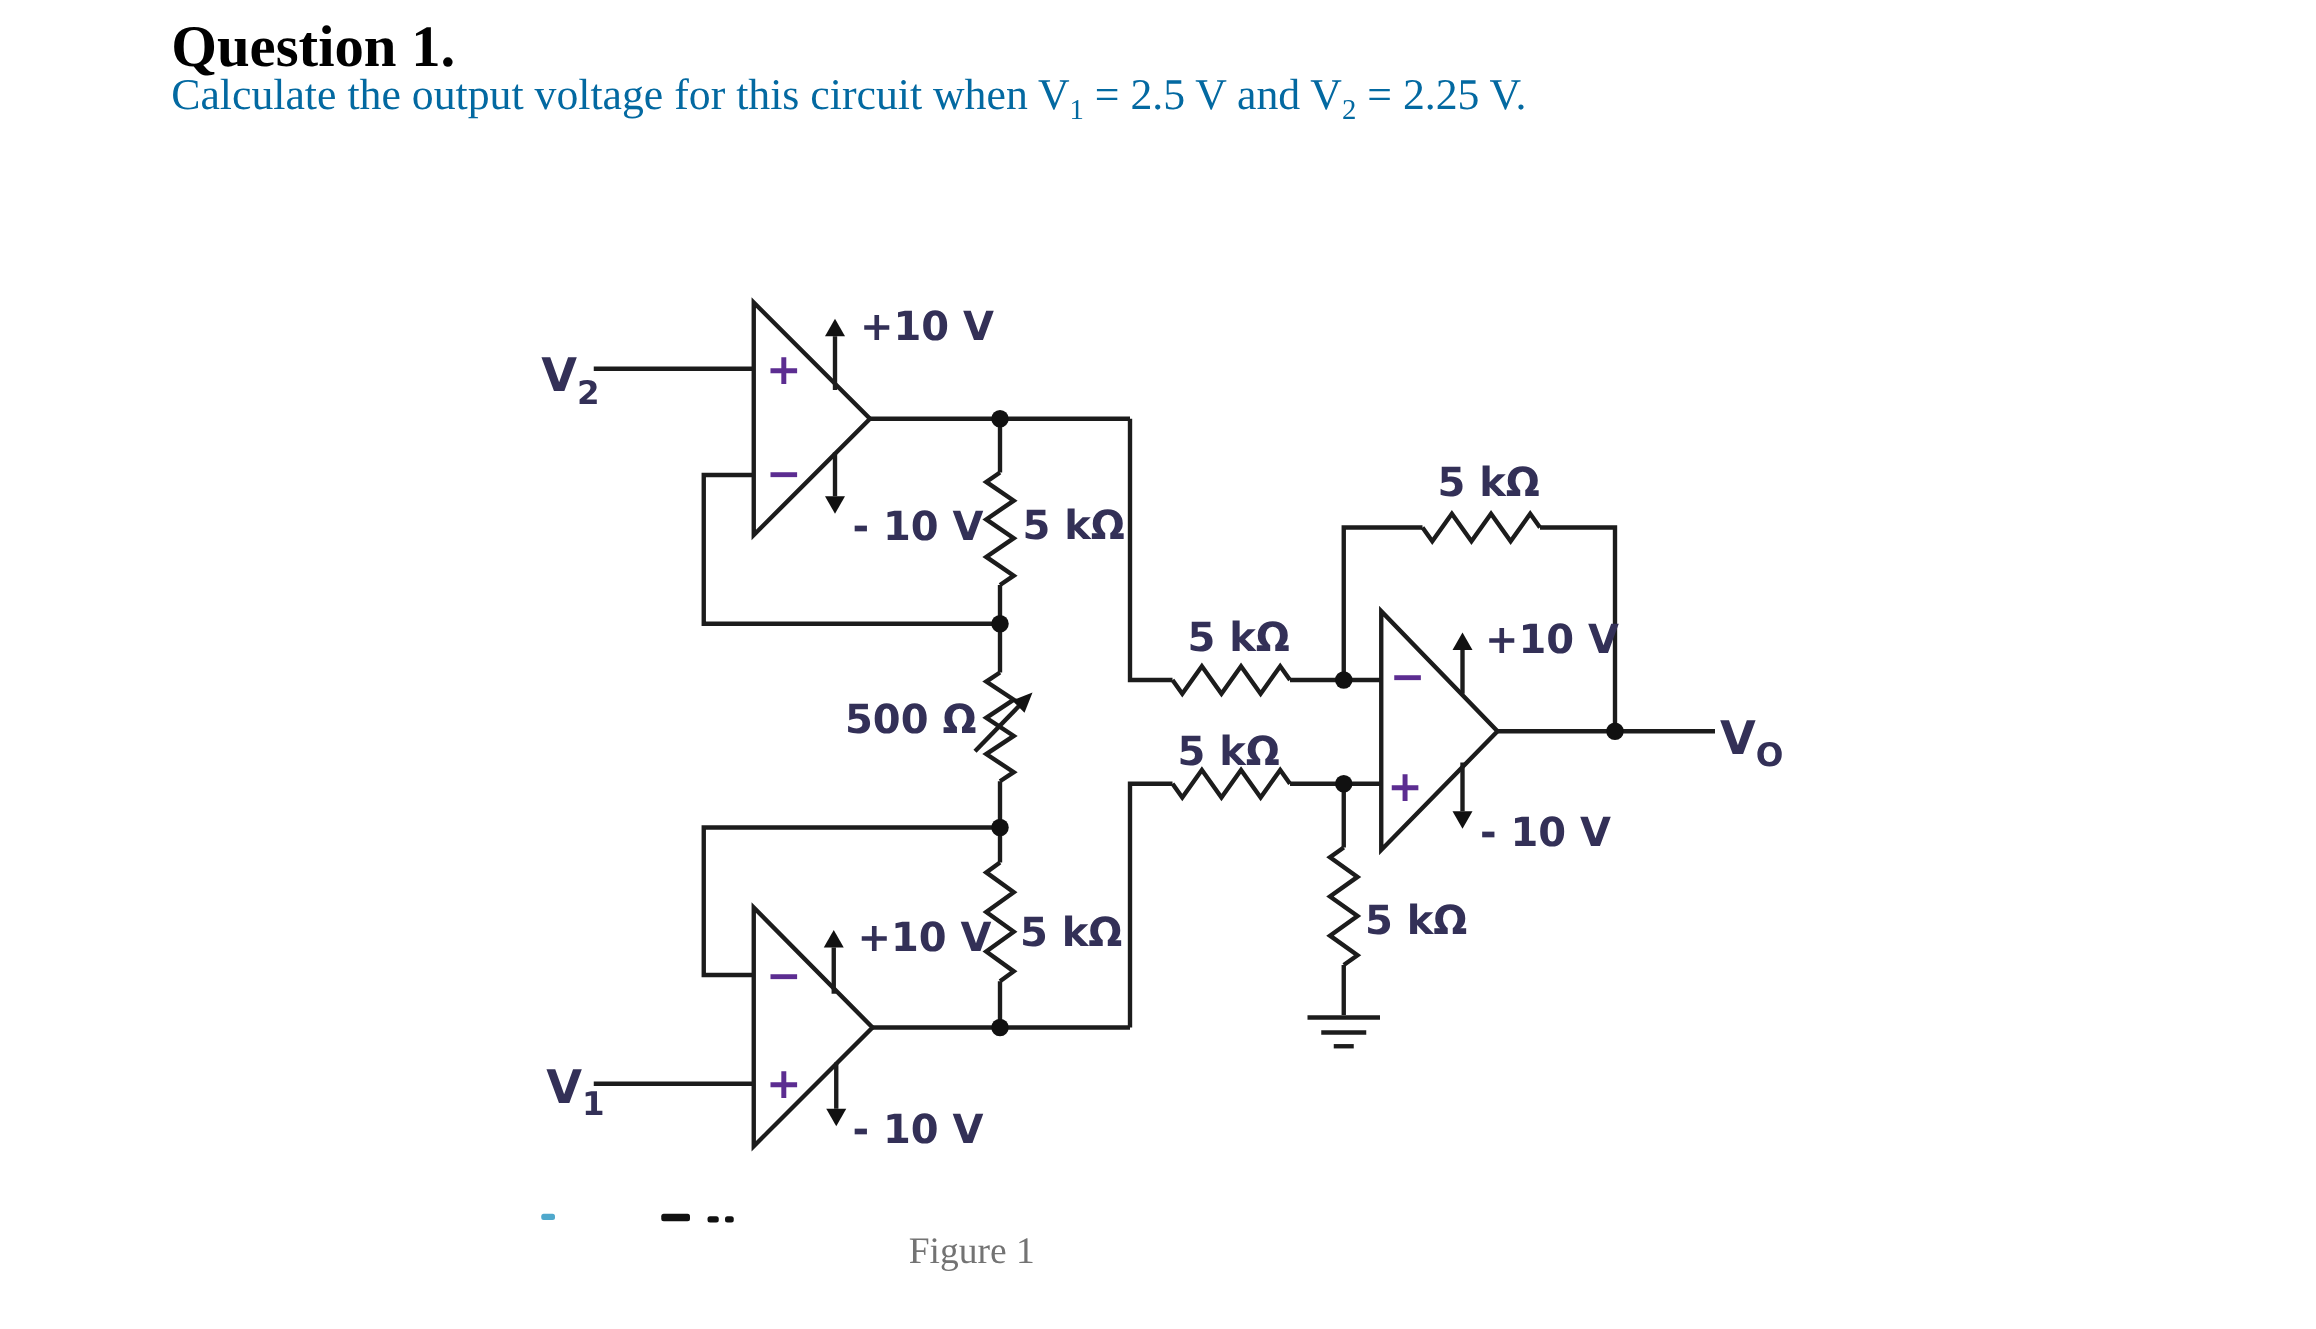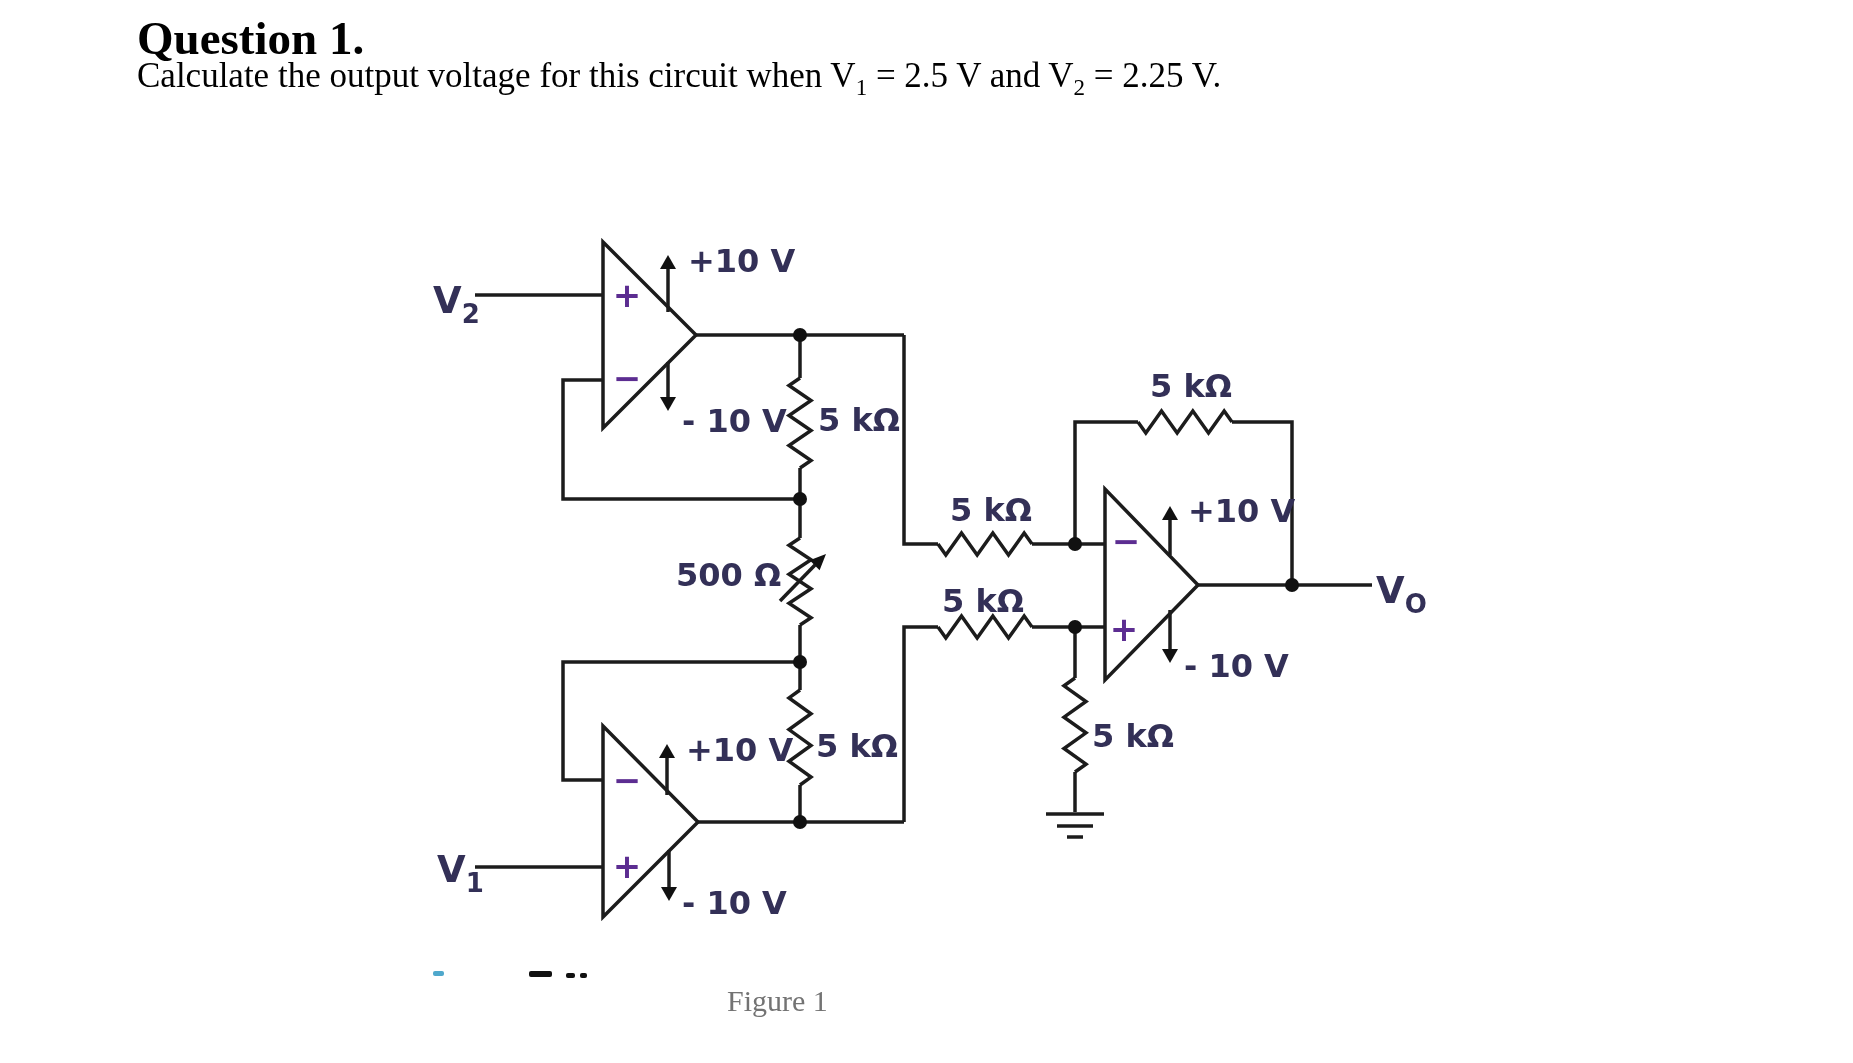--- a/index.html
+++ b/index.html
@@ -2,21 +2,21 @@
 <html style="--wire: #1c1c1c; --label: #333057; --marker: #5c2d91; --frag-blue: #4fa8cc; --frag-dark: #111111;"><head>
 <meta charset="utf-8">
 <style>
   html,body{margin:0;padding:0;}
   body{
     width:1853px;height:1063px;position:relative;background:#ffffff;
     font-family:"Liberation Serif","DejaVu Serif",serif;overflow:hidden;
   }
   .abs{position:absolute;}
   .q-title{left:137px;top:11px;font-size:47px;font-weight:bold;color:#000;white-space:nowrap;}
-  .q-body{left:137px;top:56px;font-size:35px;color:#000000;white-space:nowrap;}
+  .q-body{left:137px;top:56px;font-size:35px;color:#0369a1;white-space:nowrap;}
   .q-body sub{font-size:23px;line-height:0;}
   .fig-caption{left:727px;top:984px;font-size:30px;color:#737373;white-space:nowrap;}
   .frag{position:absolute;border-radius:2px;}
   svg text{font-family:"DejaVu Sans","Liberation Sans",sans-serif;font-weight:bold;}
   .rlabel{font-size:32px;fill:var(--label,#333057);}
   .marker{font-size:34px;fill:var(--marker,#5c2d91);text-anchor:middle;}
   .tlabel{font-size:37px;fill:var(--label,#333057);}
   .tsub{font-size:26px;}
   .wire{stroke:var(--wire,#1c1c1c);stroke-width:3.5;fill:none;}
   .tri{stroke:var(--wire,#1c1c1c);stroke-width:3.5;fill:#ffffff;}

